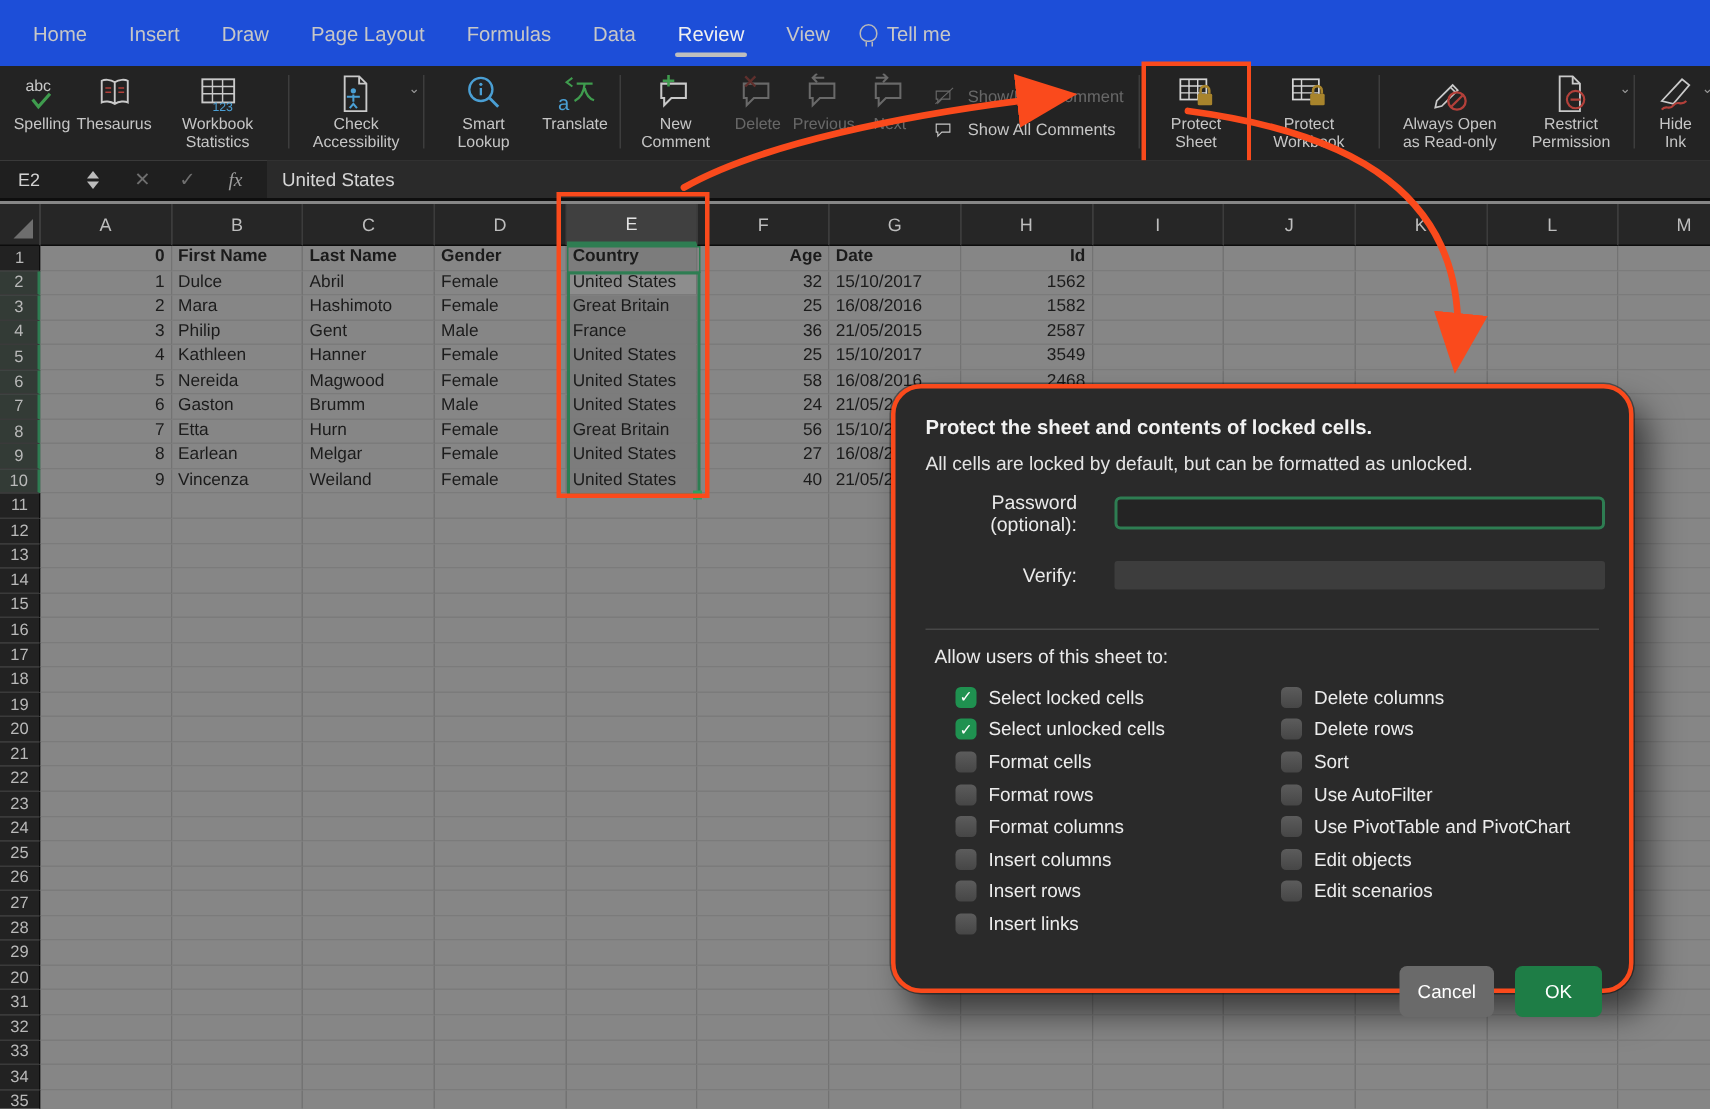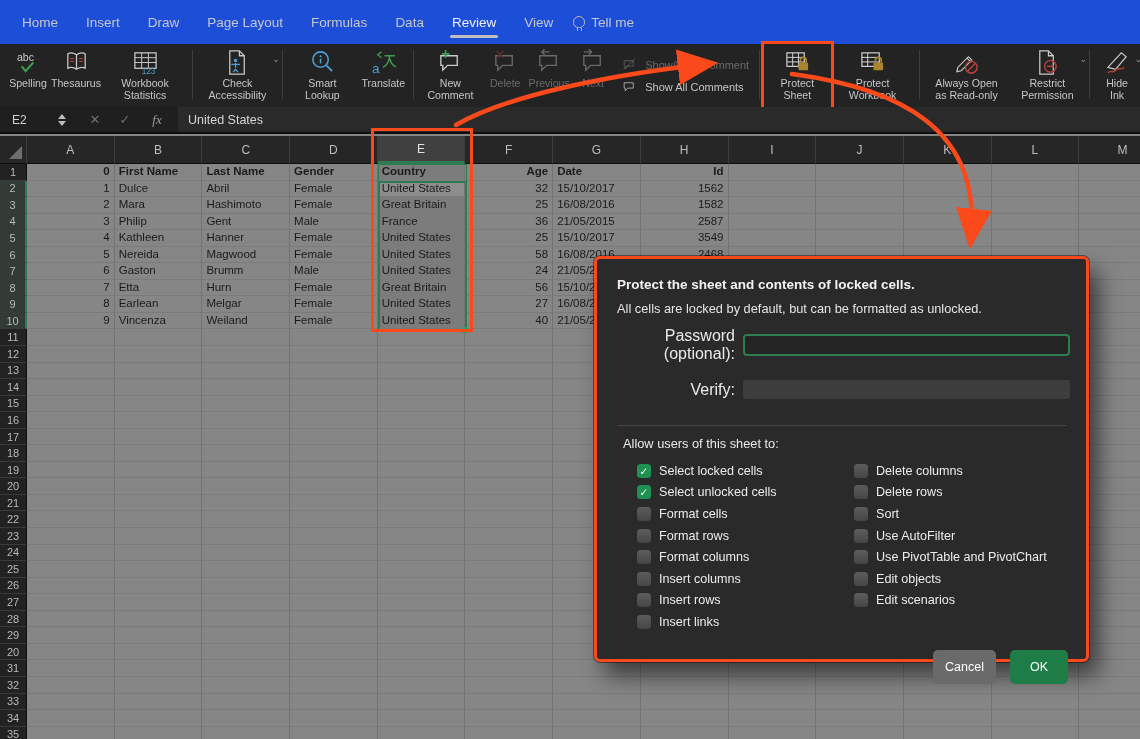--- a/index.html
+++ b/index.html
@@ -61,27 +61,27 @@
   
   .ov{position:absolute;pointer-events:none;}
   #sel-e1{left:378px;top:164px;width:89px;height:18px;border:1.5px solid var(--green);z-index:3;}
   #sel-range{left:378px;top:181px;width:89px;height:150px;border:2px solid var(--green);z-index:3;}
   #fill-handle{left:462px;top:327px;width:6px;height:6px;background:#2fa060;z-index:4;}
   #box-col{left:371px;top:128px;width:102px;height:204px;border:3px solid var(--orange);z-index:5;}
   #arrows{left:0;top:0;width:1140px;height:739px;z-index:9;}
 
   
   #dialog{position:absolute;left:594px;top:256px;width:495px;height:406px;background:var(--dlg);
-    border:3px solid var(--orange);border-radius:6px;z-index:7;
+    border:3px solid var(--orange);border-radius:20px;z-index:7;
     box-shadow:10px 14px 22px rgba(0,0,0,.55),0 0 0 1px rgba(0,0,0,.4);
     padding:18px 16px 10px 20px;color:#eaeaea;}
   #dlg-title{font-size:13.5px;font-weight:bold;color:#f2f2f2;}
   #dlg-sub{font-size:12.8px;margin-top:9px;color:#e4e4e4;}
   .frow{display:flex;align-items:center;margin-top:11px;}
-  .flabel{width:126px;text-align:right;font-size:16px;padding-right:8px;flex:none;}
+  .flabel{width:126px;text-align:right;font-size:13px;padding-right:25px;flex:none;}
   #pwd-input{width:331px;height:22px;background:#242424;border:2px solid var(--green);border-radius:4px;color:#eee;padding:0 6px;outline:none;font-size:12px;}
   #verify-row{margin-top:17px;}
   #verify-input{width:331px;height:19px;background:#3d3d3d;border:none;border-radius:2px;color:#eee;padding:0 6px;outline:none;font-size:12px;}
   #dlg-divider{height:1px;background:#474747;margin:26px 4px 0 0;}
   #allow-label{font-size:12.8px;margin:10px 0 9px 6px;}
   #opts{display:flex;margin-left:20px;}
   #opts .col{display:flex;flex-direction:column;}
   #opts .col.left{width:217px;}
   .opt{display:flex;align-items:center;gap:8px;height:21.6px;font-size:12.6px;color:#ececec;}
   .cbox{width:14px;height:14px;border-radius:3.5px;background:linear-gradient(#5c5c5c,#464646);flex:none;

